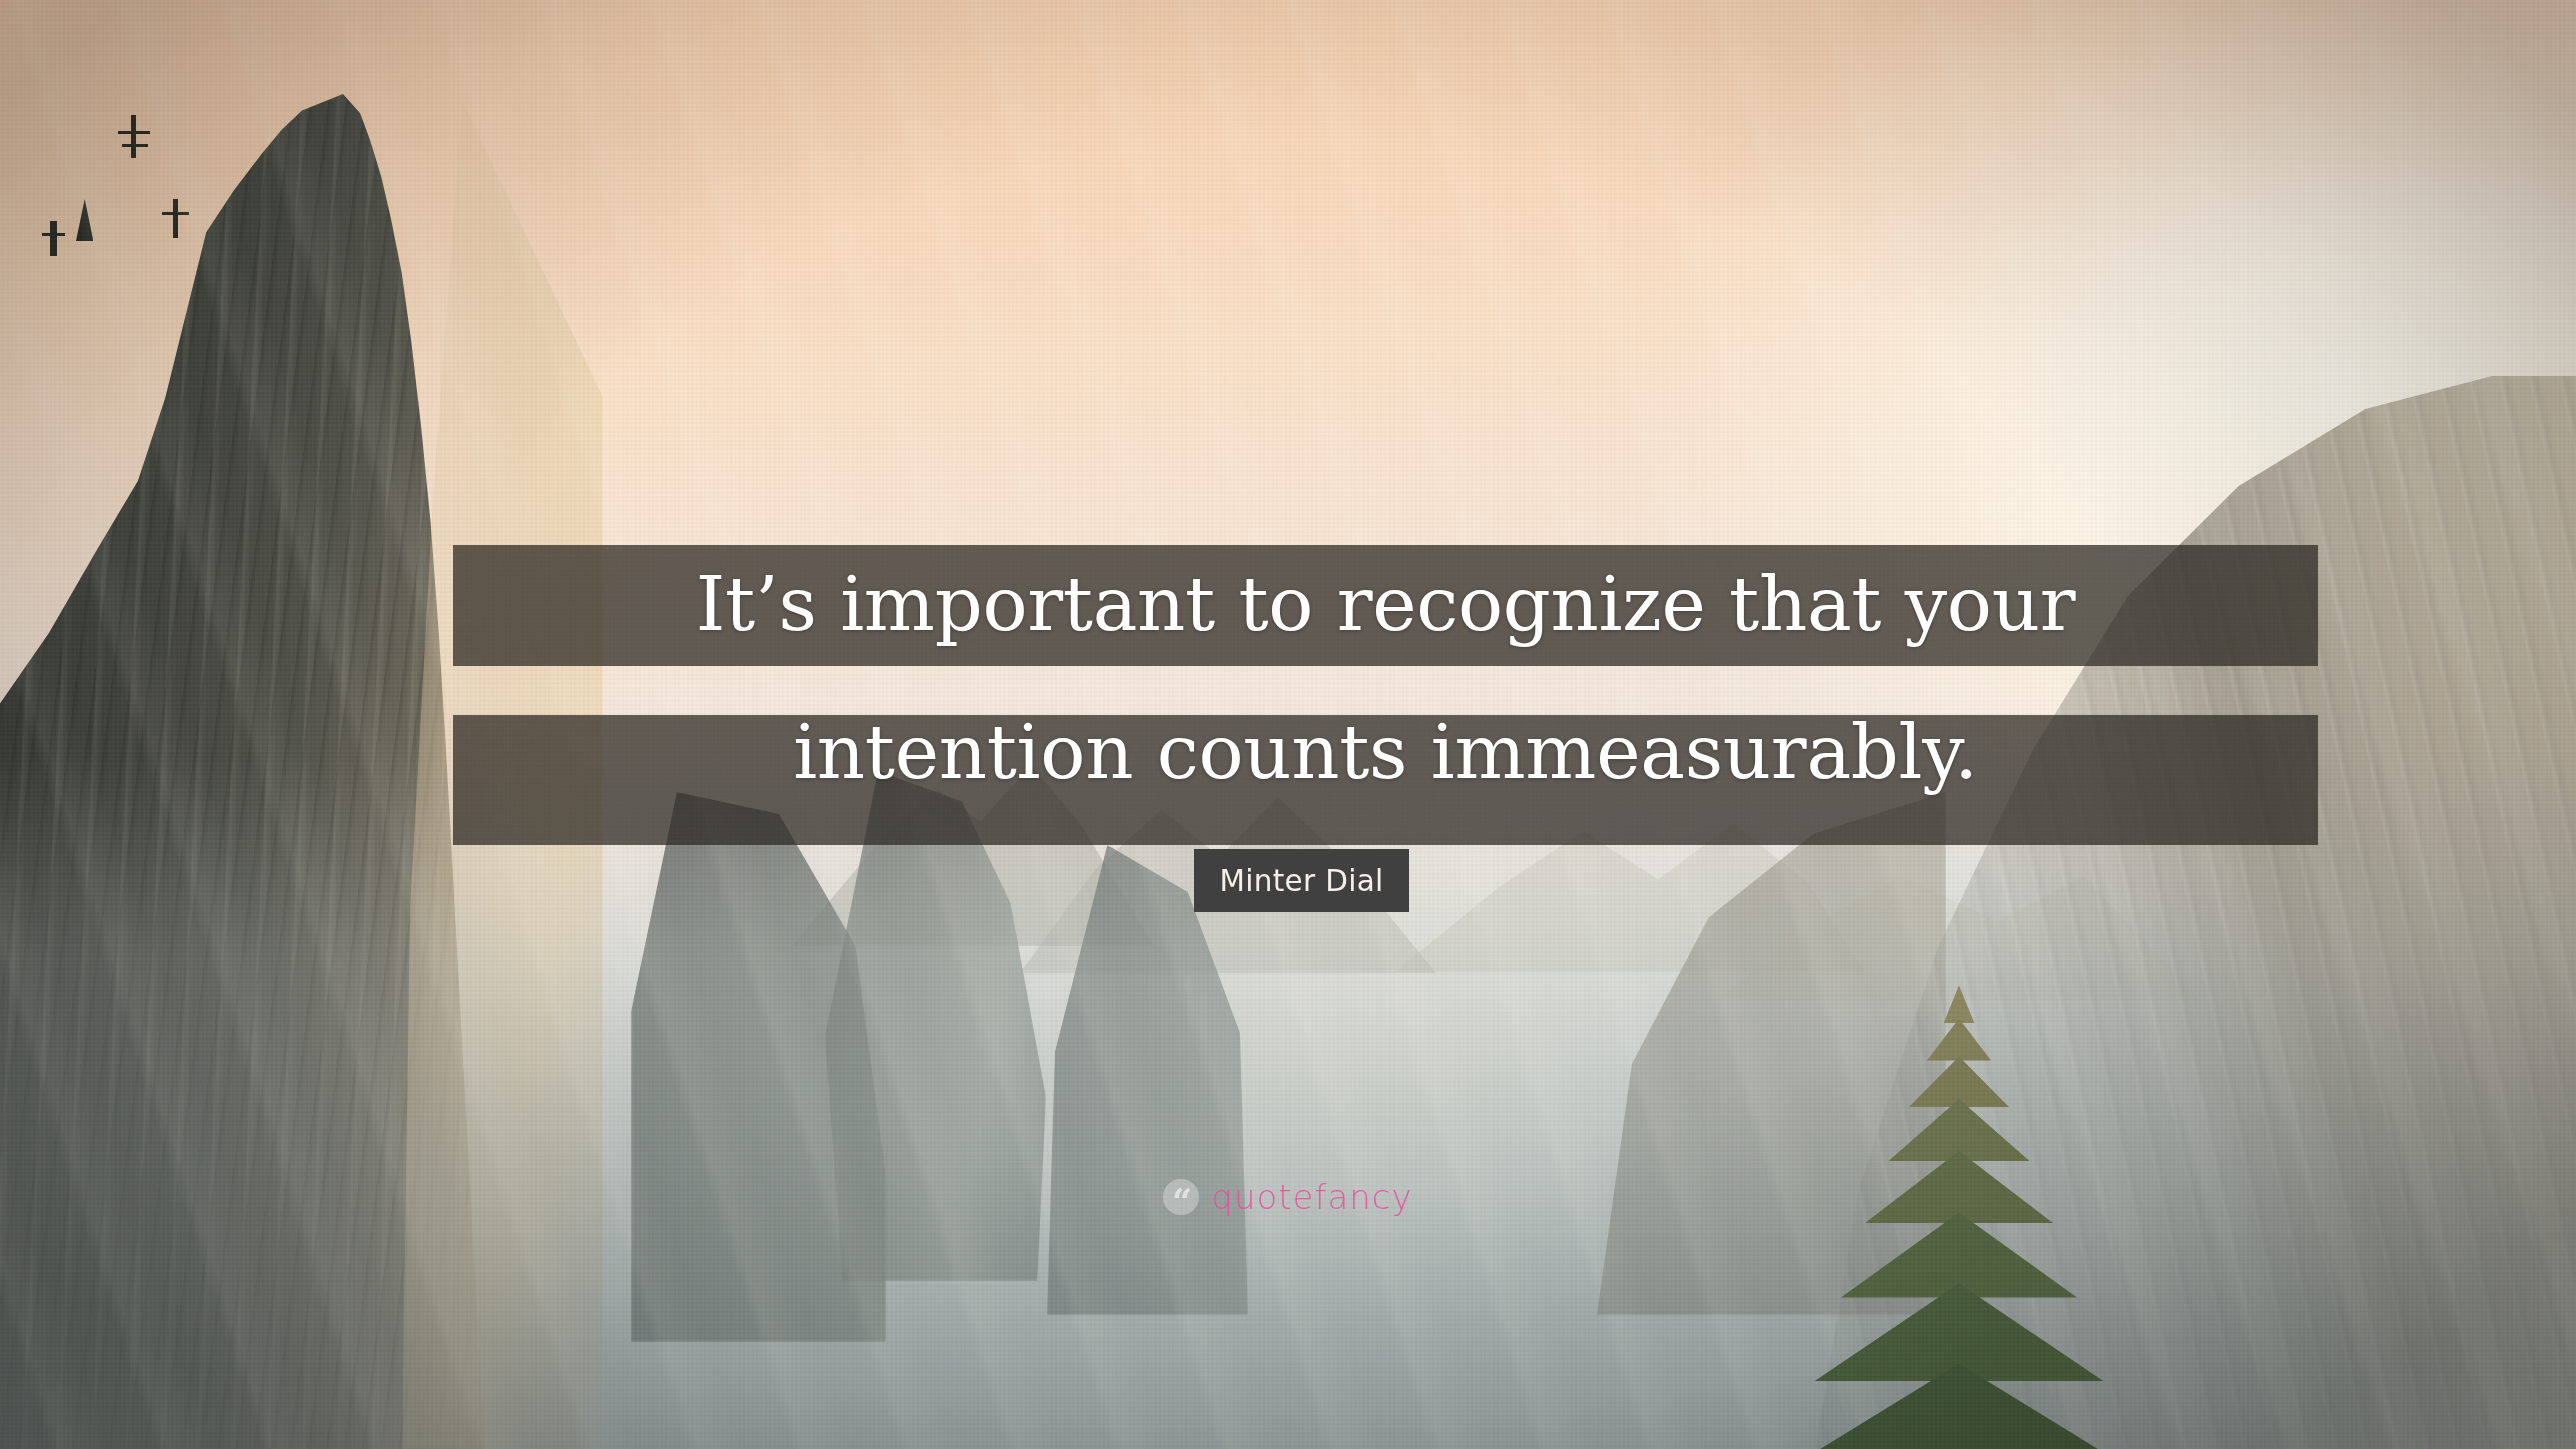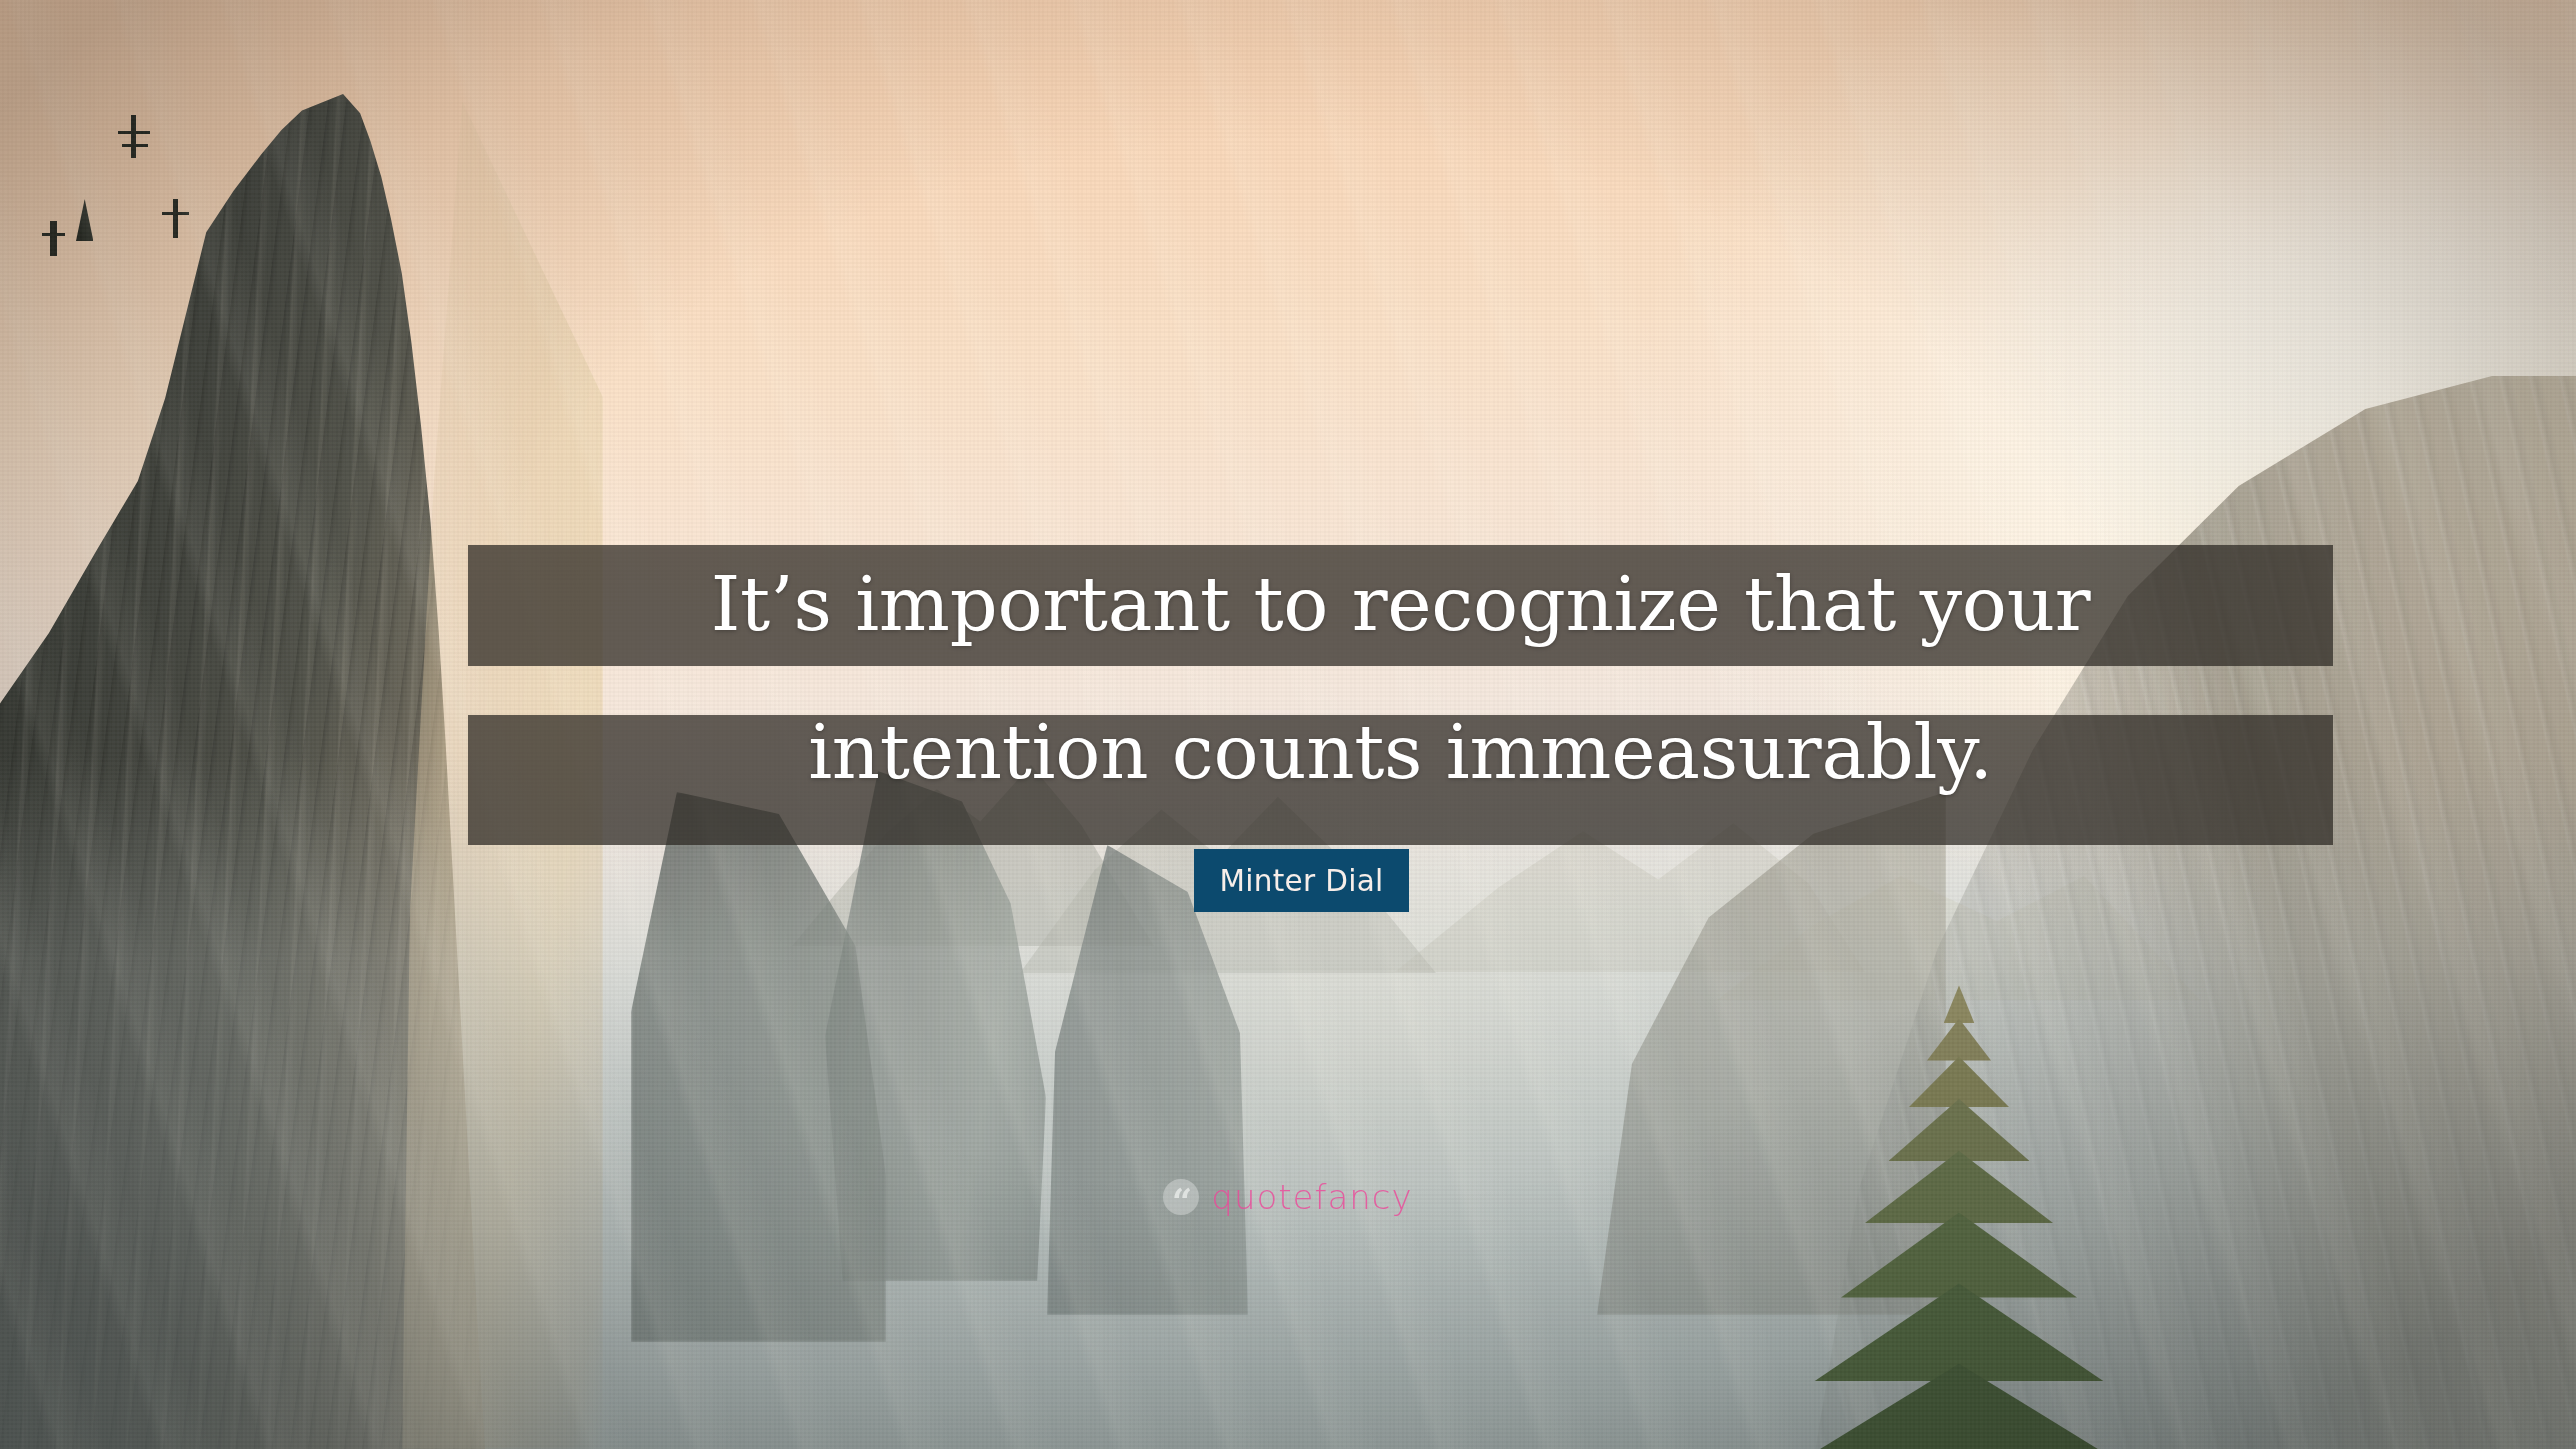--- a/index.html
+++ b/index.html
@@ -128,21 +128,21 @@
   }
 
   
   #conifer{position:absolute;left:1771px;top:976px;width:376px;height:473px;}
   #conifer .trunk{position:absolute;left:50%;top:4%;width:4.7px;height:96%;
     margin-left:-2px;background:linear-gradient(to bottom,#b8a278,#6d6a50);}
   #conifer .tier{position:absolute;left:50%;transform:translateX(-50%);
     background:#4d5a3a;}
 
   
-  #quote-block{position:absolute;left:468px;top:545px;width:1865px;}
+  #quote-block{position:absolute;left:453px;top:545px;width:1865px;}
   .qband{
     position:relative;
     background:rgba(46,42,37,0.74);
     color:#ffffff;
     font-family:"DejaVu Serif","Liberation Serif",serif;
     font-size:75px;
     line-height:1.0;
     letter-spacing:-0.3px;
     white-space:nowrap;
     text-align:center;
@@ -151,21 +151,21 @@
   }
   #qline1{height:121px;padding-top:21.5px;}
   #qspacer{height:4.7px;}
   #qline2{height:130px;margin-top:44px;}
 
   
   #author-badge{
     position:absolute;left:1194px;top:849px;
     height:63px;padding:0 25.5px;
     display:flex;align-items:center;justify-content:center;
-    background:#0c4a6e;
+    background:#404040;
     color:#f7eee9;
     font-family:"DejaVu Sans","Liberation Sans",sans-serif;
     font-size:29.5px;letter-spacing:0.3px;white-space:nowrap;
   }
 
   
   #watermark{
     position:absolute;left:0;right:0;top:1177px;
     display:flex;align-items:center;justify-content:center;gap:12px;
     opacity:.80;

